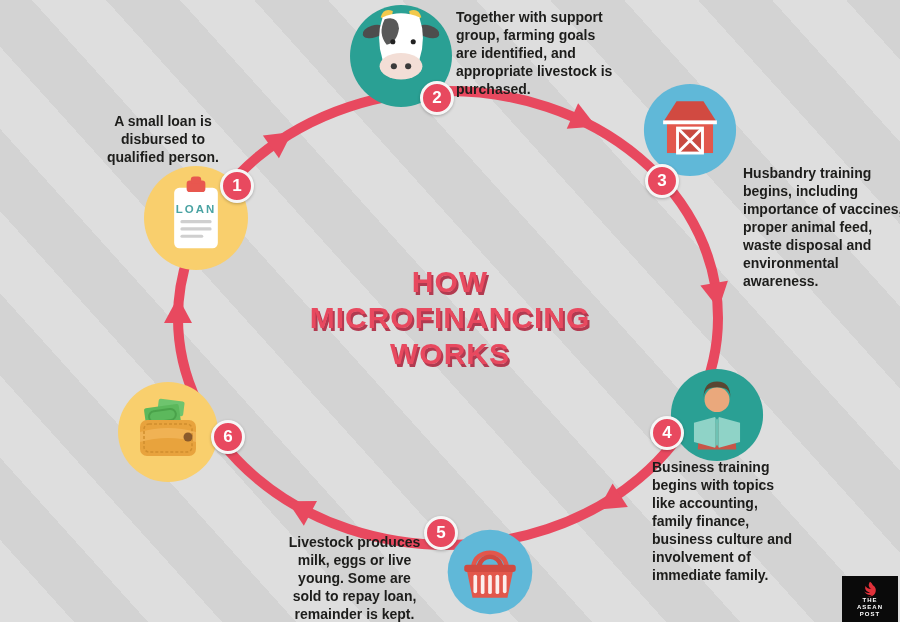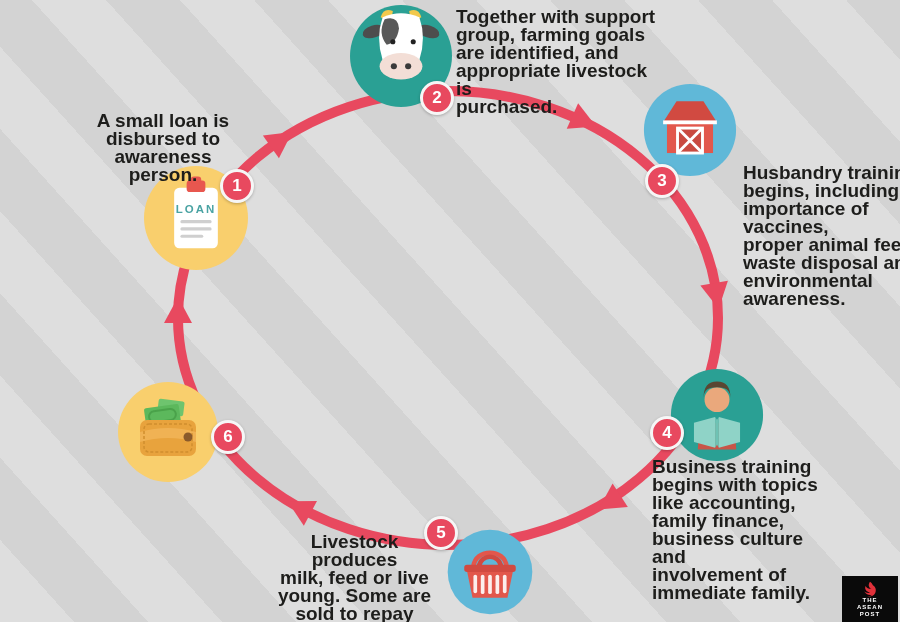--- a/index.html
+++ b/index.html
@@ -12,21 +12,21 @@
   .ring { position:absolute; left:0; top:0; }
   .icon-circle { position:absolute; }
   .badge {
     position:absolute; width:34px; height:34px; border-radius:50%;
     background:#e8495f; border:3px solid #f6f6f6; box-sizing:border-box;
     color:#ffffff; font-weight:bold; font-size:17px;
     display:flex; align-items:center; justify-content:center;
     box-shadow:0 1px 3px rgba(0,0,0,0.25);
   }
   .step-text {
-    position:absolute; color:#1d1d1b; font-weight:bold; font-size:19px;
+    position:absolute; color:#1d1d1b; font-weight:bold; font-size:14px;
     line-height:18px; white-space:pre-line;
   }
   .ta-c { text-align:center; }
   .title {
     position:absolute; left:270px; top:264px; width:360px; text-align:center;
     color:#e8495f; font-weight:bold; font-size:30px; line-height:36px;
     letter-spacing:1px; text-shadow:2px 3px 0 #b23a50;
   }
   .logo {
     position:absolute; left:842px; top:576px; width:56px; height:46px;
@@ -43,37 +43,42 @@
   <svg class="ring" width="900" height="622" viewBox="0 0 900 622">
     <ellipse cx="448" cy="318" rx="270" ry="227" fill="none" stroke="#e8495f" stroke-width="10"></ellipse>
     <polygon points="-5,-14 21,0 -5,14" fill="#e8495f" transform="translate(178,318) rotate(-90)"></polygon>
     <polygon points="-5,-14 21,0 -5,14" fill="#e8495f" transform="translate(275,144) rotate(-35)"></polygon>
     <polygon points="-5,-14 21,0 -5,14" fill="#e8495f" transform="translate(577,118) rotate(24)"></polygon>
     <polygon points="-5,-14 21,0 -5,14" fill="#e8495f" transform="translate(715,288) rotate(80)"></polygon>
     <polygon points="-5,-14 21,0 -5,14" fill="#e8495f" transform="translate(616,498) rotate(147)"></polygon>
     <polygon points="-5,-14 21,0 -5,14" fill="#e8495f" transform="translate(306,511) rotate(-152)"></polygon>
   </svg>
 
+  <div class="title">
+    <div>HOW</div>
+    <div>MICROFINANCING</div>
+    <div>WORKS</div>
+  </div>
 
   <div class="icon-circle" style="left:144px;top:166px;">
     <svg width="104" height="104" viewBox="0 0 100 100">
       <circle cx="50" cy="50" r="50" fill="#f9cf6d"></circle>
       <rect x="29" y="21" width="42" height="58" rx="5" fill="#ffffff"></rect>
       <rect x="41" y="14" width="18" height="11" rx="3" fill="#e8574f"></rect>
       <rect x="45" y="10" width="10" height="7" rx="3" fill="#e8574f"></rect>
       <text x="50" y="45" font-size="11" font-weight="bold" fill="#4aa3a3" text-anchor="middle" style="letter-spacing:2px;font-family:'Liberation Sans',sans-serif;">LOAN</text>
       <rect x="35" y="52" width="30" height="3" rx="1.5" fill="#cfcfcf"></rect>
       <rect x="35" y="59" width="30" height="3" rx="1.5" fill="#cfcfcf"></rect>
       <rect x="35" y="66" width="22" height="3" rx="1.5" fill="#cfcfcf"></rect>
     </svg>
   </div>
   <div class="badge" style="left:220px;top:169px;">1</div>
   <div class="step-text ta-c" style="left:88px;top:112px;width:150px;">A small loan is
 disbursed to
-awareness person.</div>
+qualified person.</div>
 
   <div class="icon-circle" style="left:350px;top:5px;">
     <svg width="102" height="102" viewBox="0 0 100 100">
       <circle cx="50" cy="50" r="50" fill="#2aa094"></circle>
       <path d="M30 12 Q33 2 42 6 L40 17 Z" fill="#f2c94c"></path>
       <path d="M70 12 Q67 2 58 6 L60 17 Z" fill="#f2c94c"></path>
       <ellipse cx="23" cy="26" rx="11" ry="6" fill="#4d4d4d" transform="rotate(-18 23 26)"></ellipse>
       <ellipse cx="77" cy="26" rx="11" ry="6" fill="#4d4d4d" transform="rotate(18 77 26)"></ellipse>
       <path d="M32 12 Q50 4 68 12 Q75 32 68 54 Q50 68 32 54 Q25 32 32 12 Z" fill="#ffffff"></path>
       <path d="M34 14 Q47 10 48 23 Q46 37 36 39 Q27 28 34 14 Z" fill="#595959"></path>
@@ -140,21 +145,21 @@
       <rect x="22" y="42" width="56" height="8" rx="3" fill="#d14a41"></rect>
       <rect x="32" y="53" width="4" height="20" rx="2" fill="#ffffff" opacity="0.9"></rect>
       <rect x="40" y="53" width="4" height="21" rx="2" fill="#ffffff" opacity="0.9"></rect>
       <rect x="48" y="53" width="4" height="21" rx="2" fill="#ffffff" opacity="0.9"></rect>
       <rect x="56" y="53" width="4" height="21" rx="2" fill="#ffffff" opacity="0.9"></rect>
       <rect x="64" y="53" width="4" height="20" rx="2" fill="#ffffff" opacity="0.9"></rect>
     </svg>
   </div>
   <div class="badge" style="left:424px;top:516px;">5</div>
   <div class="step-text ta-c" style="left:272px;top:533px;width:165px;">Livestock produces
-milk, feed or live
+milk, eggs or live
 young. Some are
 sold to repay loan,
 remainder is kept.</div>
 
   <div class="icon-circle" style="left:118px;top:382px;">
     <svg width="100" height="100" viewBox="0 0 100 100">
       <circle cx="50" cy="50" r="50" fill="#f9cf6d"></circle>
       <rect x="40" y="18" width="26" height="15" rx="2" fill="#6ec46e" transform="rotate(7 53 25)"></rect>
       <g transform="rotate(-8 45 34)">
         <rect x="27" y="24" width="35" height="19" rx="2" fill="#5cb85c"></rect>

